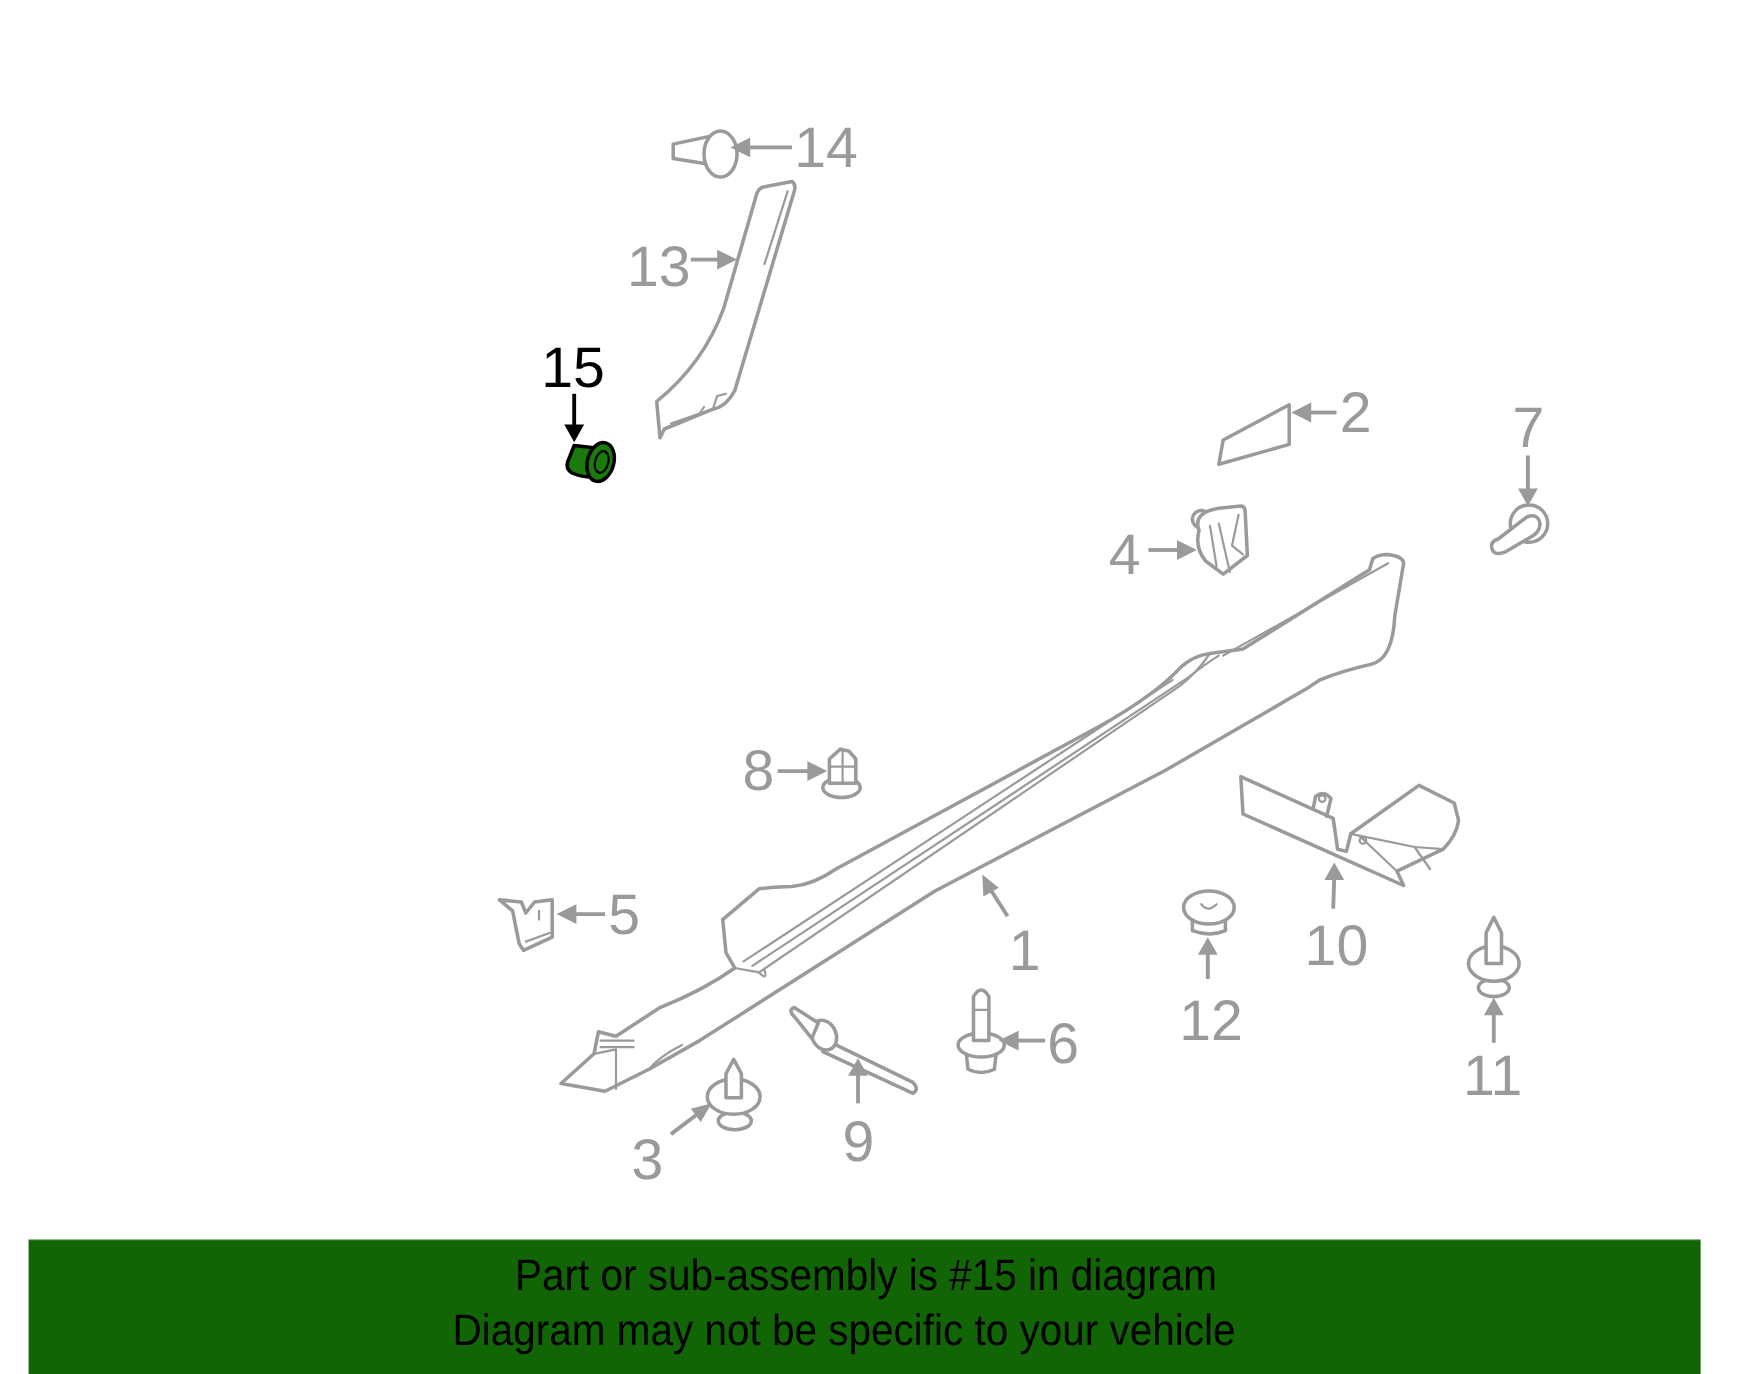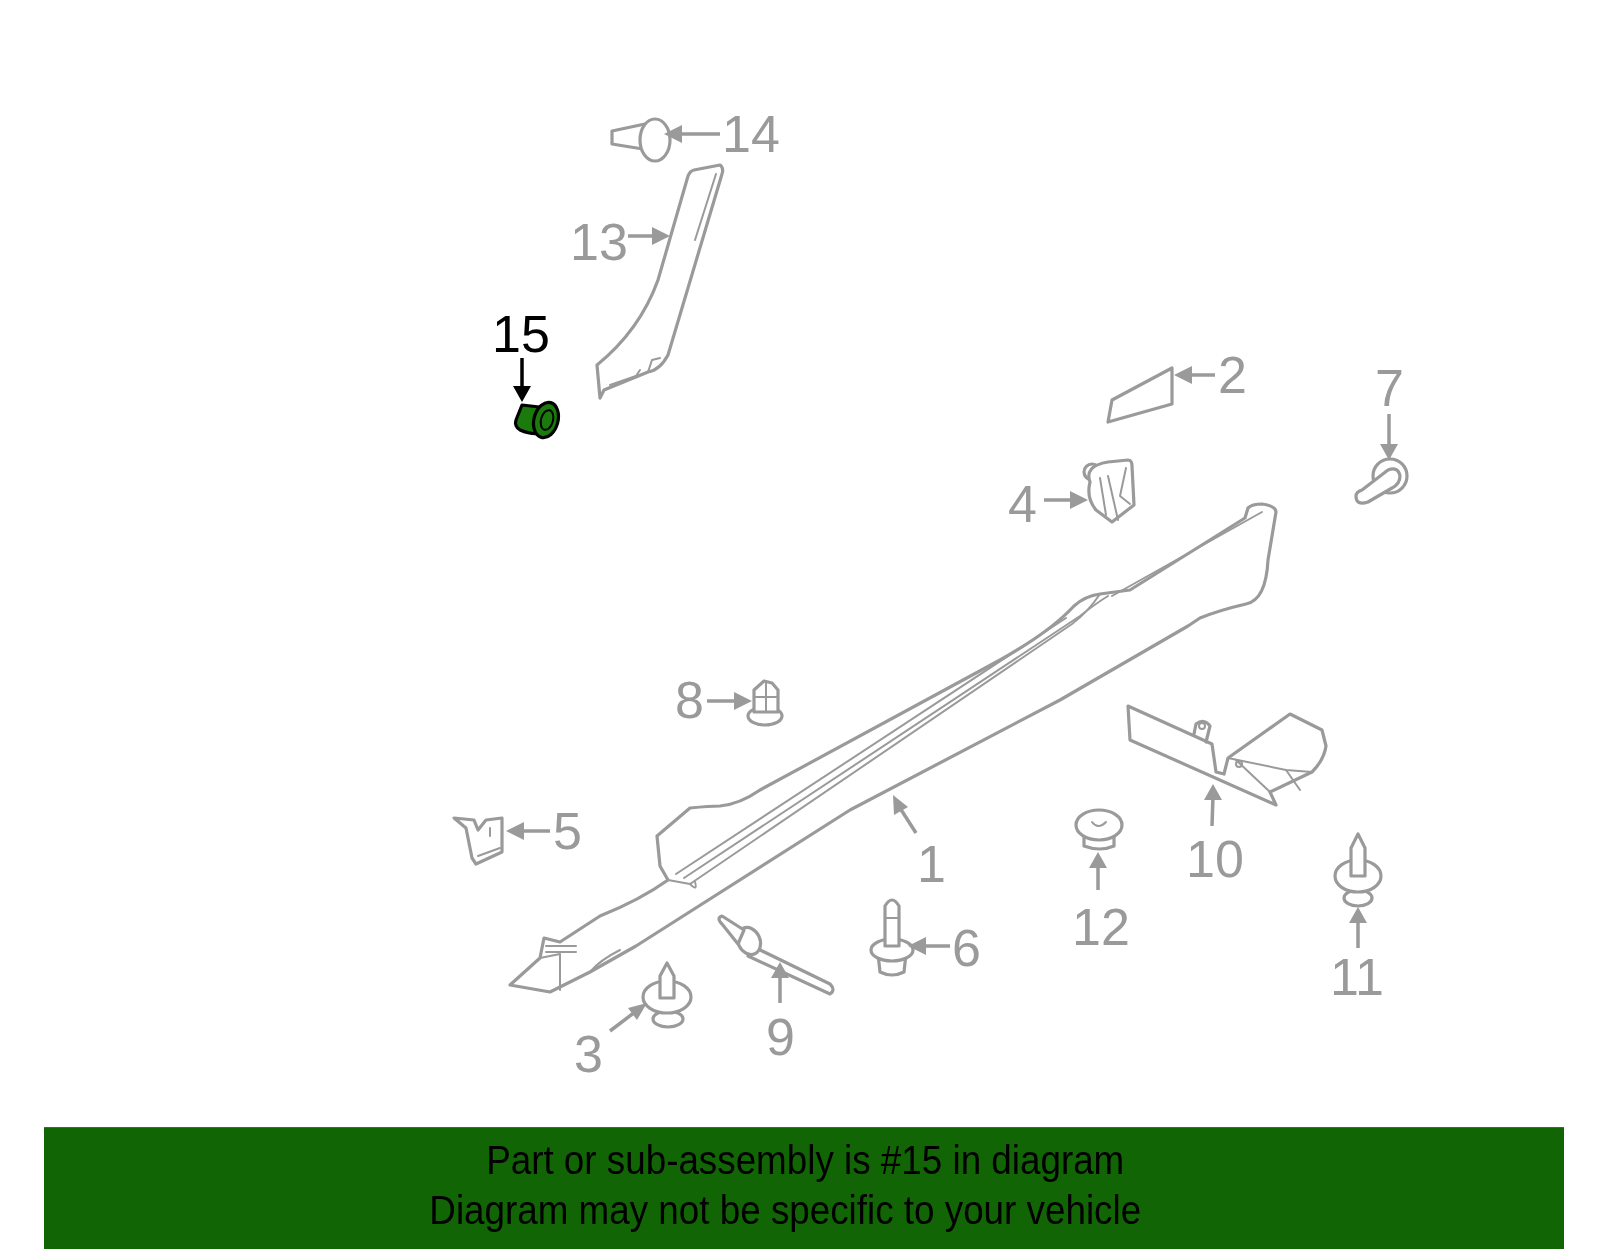--- a/index.html
+++ b/index.html
@@ -9,21 +9,21 @@
     .partfill { fill: #ffffff; stroke: #9a9a9a; stroke-width: 3.2; stroke-linejoin: round; stroke-linecap: round; }
     .thin { fill: none; stroke: #9a9a9a; stroke-width: 2; stroke-linejoin: round; stroke-linecap: round; }
     .leader { stroke: #9a9a9a; stroke-width: 3.5; fill: none; }
     .head { fill: #9a9a9a; stroke: none; }
     .callout { font-family: "Liberation Sans", sans-serif; font-size: 52px; fill: #9a9a9a; }
     .callout.active { fill: #000000; }
     .leader.active { stroke: #000000; }
     .head.active { fill: #000000; }
     .hl { fill: #1a7a0c; stroke: #000000; stroke-width: 3.2; stroke-linejoin: round; }
     #banner {
-      position: absolute; left: 44px; top: 1127px; width: 1520px; height: 122px;
+      position: absolute; left: 26px; top: 1127px; width: 1520px; height: 122px;
       background: #126505; border-top: 1px solid #2e7a22;
     }
     .banner-line {
       position: absolute; left: 0; width: 1520px; text-align: center;
       font-family: "Liberation Sans", sans-serif; font-size: 40px; color: #000000;
       transform: scaleX(0.92); transform-origin: 51% 50%; white-space: nowrap;
     }
     #banner-line-1 { top: 10px; left: 0; }
     #banner-line-2 { top: 60px; left: -20px; }
   </style>

